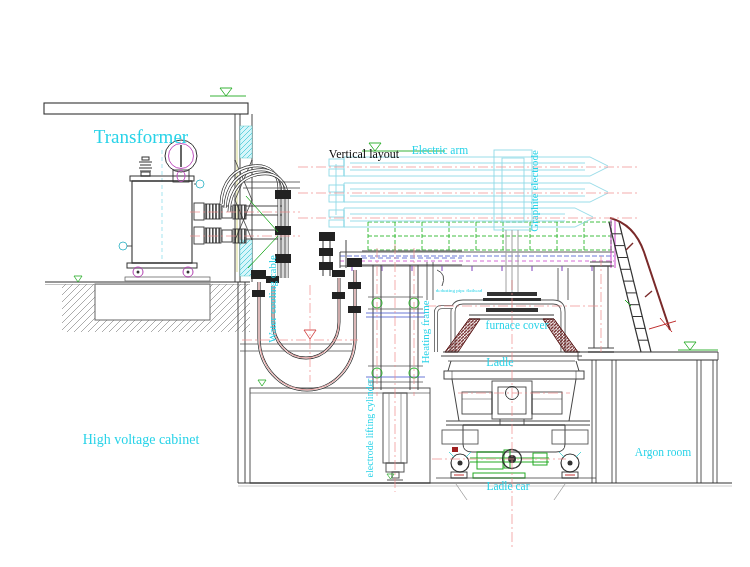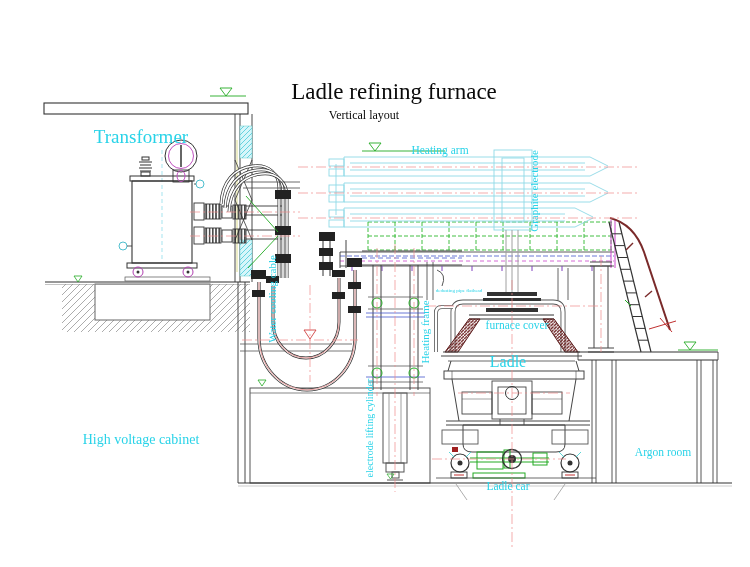--- a/index.html
+++ b/index.html
@@ -5,21 +5,21 @@
   html,body{margin:0;padding:0;background:#ffffff;}
   #canvas{position:relative;width:750px;height:567px;background:#fff;overflow:hidden;
           font-family:"Liberation Serif", serif;}
   #drawing{position:absolute;left:0;top:0;}
   .lbl{position:absolute;color:#29d3e8;white-space:nowrap;transform:translate(-50%,-50%);
        font-family:"Liberation Serif", serif;line-height:1;}
   .lbl.vert{transform:translate(-50%,-50%) rotate(-90deg);}
   .title-main{position:absolute;color:#0a0a0a;white-space:nowrap;transform:translate(-50%,-50%);
        font-family:"Liberation Serif", serif;}
   .title-sub{position:absolute;color:#0a0a0a;white-space:nowrap;transform:translate(-50%,-50%);
-       font-family:"Liberation Serif", serif;}
+       font-family:"Liberation Serif", serif;margin-top:39px;}
 </style>
 </head>
 <body>
 
 <div id="canvas">
 
 <svg id="drawing" width="750" height="567" viewBox="0 0 750 567">
   <defs>
     <pattern id="hatchGray" width="7" height="7" patternUnits="userSpaceOnUse">
       <path d="M0,7 L7,0" stroke="#979797" stroke-width="0.8" fill="none"></path>
@@ -425,29 +425,28 @@
     <line x1="298" y1="218" x2="640" y2="218"></line>
     <line x1="426" y1="306" x2="600" y2="306"></line>
     <line x1="458" y1="393" x2="570" y2="393"></line>
     <line x1="432" y1="459" x2="566" y2="459"></line>
     <line x1="242" y1="340" x2="358" y2="340"></line>
     <line x1="190" y1="212" x2="300" y2="212"></line>
     <line x1="190" y1="236" x2="300" y2="236"></line>
   </g>
 </svg>
 
-<div class="title-main" style="left:394px;top:92px;font-size:23px;">Ladle refining furnace</div>
 <div class="title-sub" style="left:364px;top:115px;font-size:12px;">Vertical layout</div>
 
 <div class="lbl" style="left: 141px; top: 136px; font-size: 19px; color: rgb(41, 211, 232);">Transformer</div>
-<div class="lbl" style="left: 440px; top: 151px; font-size: 11.5px; color: rgb(41, 211, 232);">Heating arm</div>
+<div class="lbl" style="left: 440px; top: 151px; font-size: 11.5px; color: rgb(41, 211, 232);">Electric arm</div>
 <div class="lbl vert" style="left: 534px; top: 191px; font-size: 11px; color: rgb(41, 211, 232);">Graphite electrode</div>
 <div class="lbl vert" style="left: 272px; top: 299px; font-size: 11px; color: rgb(41, 211, 232);">Water cooling cable</div>
 <div class="lbl vert" style="left: 425px; top: 332px; font-size: 11px; color: rgb(41, 211, 232);">Heating frame</div>
 <div class="lbl vert" style="left: 370px; top: 428px; font-size: 10px; color: rgb(41, 211, 232);">electrode lifting cylinder</div>
 <div class="lbl" style="left: 517px; top: 326px; font-size: 11.5px; color: rgb(41, 211, 232);">furnace cover</div>
-<div class="lbl" style="left: 500px; top: 362px; font-size: 16px; color: rgb(41, 211, 232); margin-left: 8px;">Ladle</div>
+<div class="lbl" style="left: 500px; top: 362px; font-size: 12px; color: rgb(41, 211, 232);">Ladle</div>
 <div class="lbl" style="left: 508px; top: 439px; font-size: 11.5px; color: rgb(41, 211, 232); margin-top: 48px;">Ladle car</div>
 <div class="lbl" style="left: 141px; top: 440px; font-size: 14px; color: rgb(41, 211, 232);">High voltage cabinet</div>
 <div class="lbl" style="left: 647px; top: 453px; font-size: 11.5px; color: rgb(41, 211, 232); margin-left: 16px;">Argon room</div>
 <div class="lbl" style="left: 459px; top: 290px; font-size: 5px; color: rgb(41, 211, 232);">dedusting pipe flathead</div>
 
 </div>
 
 </body></html>

